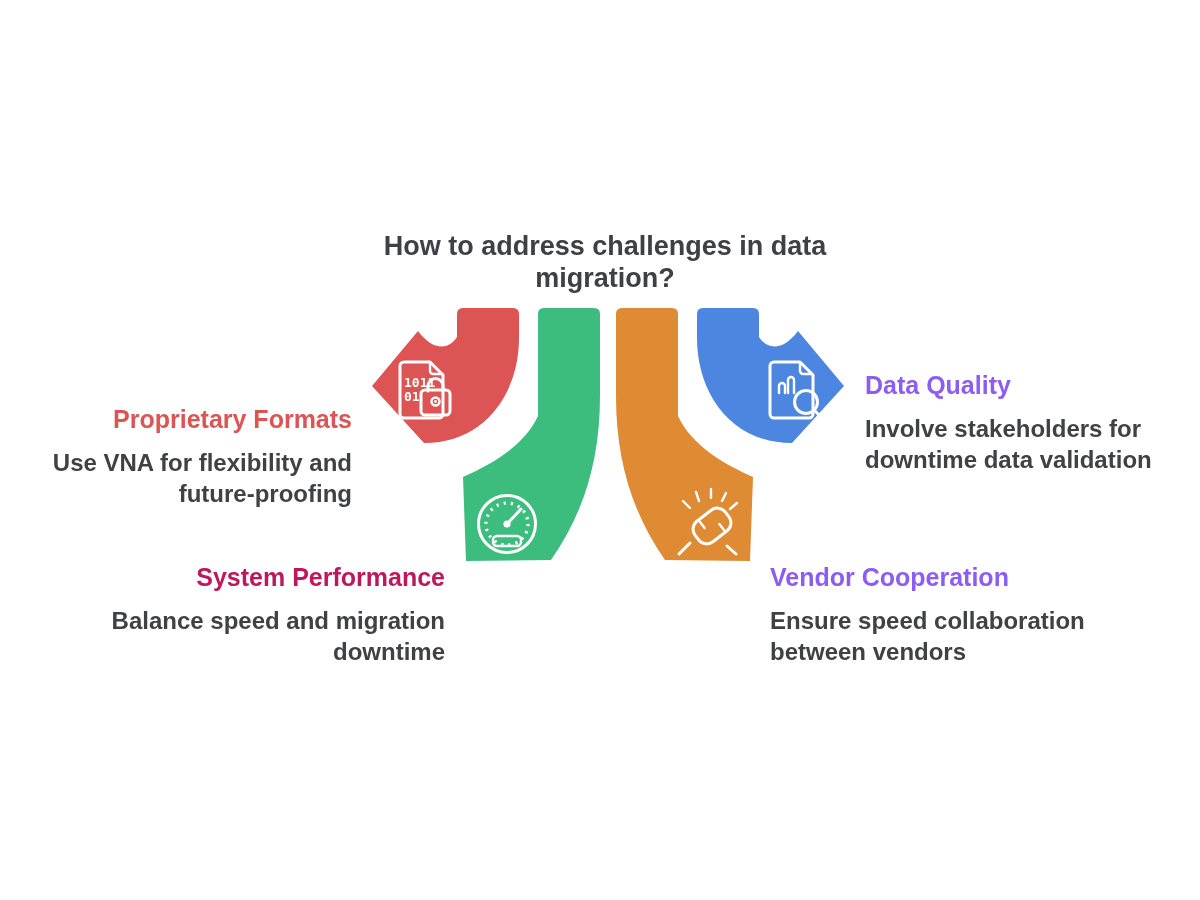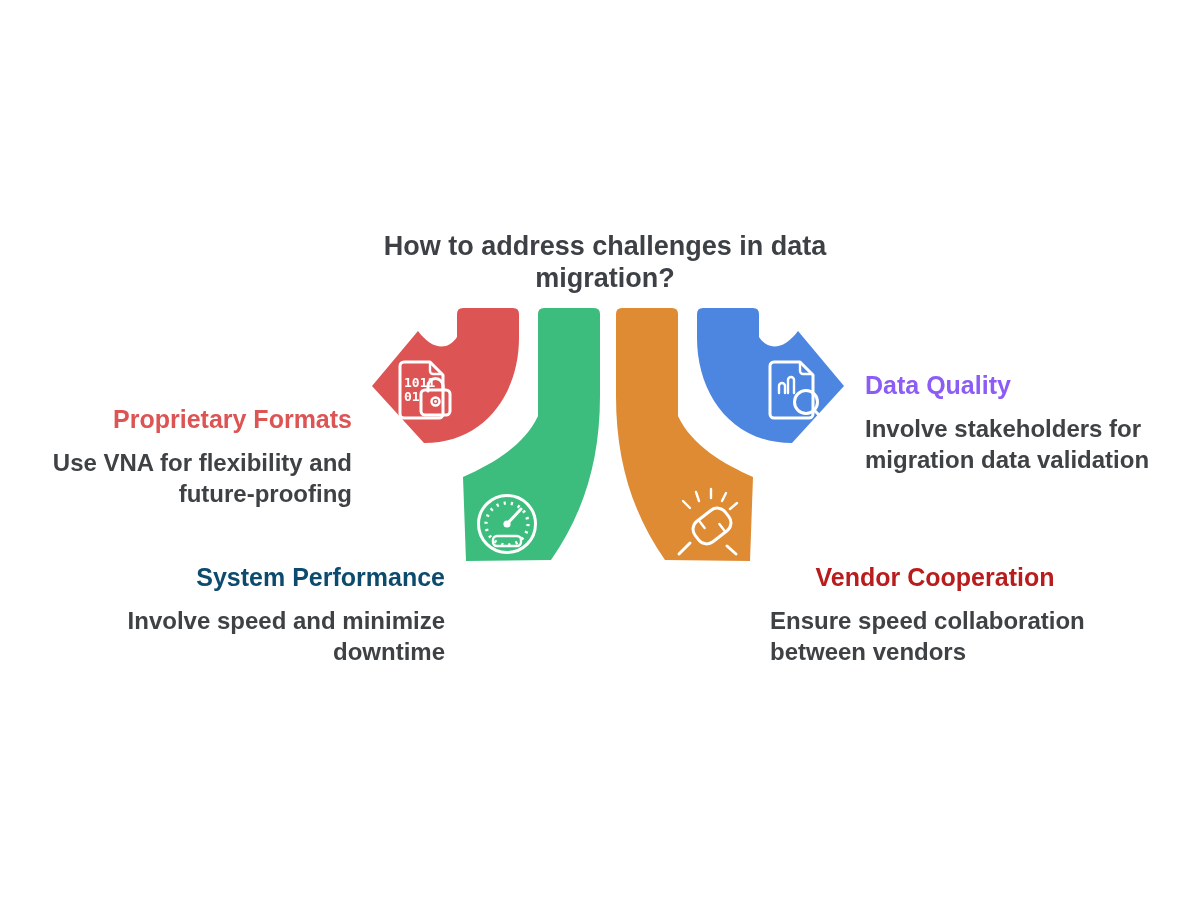--- a/index.html
+++ b/index.html
@@ -102,26 +102,26 @@
 
   <div class="title">How to address challenges in data migration?</div>
 
   <div class="item-block b1 align-right">
     <div class="heading" style="color: rgb(220, 84, 84);">Proprietary Formats</div>
     <div class="desc">Use VNA for flexibility and future-proofing</div>
   </div>
 
   <div class="item-block b2 align-left">
     <div class="heading" style="color: #8b5cf6;">Data Quality</div>
-    <div class="desc">Involve stakeholders for migration data validation</div>
+    <div class="desc">Involve stakeholders for downtime data validation</div>
   </div>
 
   <div class="item-block b3 align-right">
-    <div class="heading" style="color: #0c4a6e;">System Performance</div>
-    <div class="desc">Involve speed and minimize downtime</div>
+    <div class="heading" style="color: #be185d;">System Performance</div>
+    <div class="desc">Balance speed and migration downtime</div>
   </div>
 
   <div class="item-block b4 align-left">
-    <div class="heading" style="color: #b91c1c; text-align: center;">Vendor Cooperation</div>
+    <div class="heading" style="color: #8b5cf6;">Vendor Cooperation</div>
     <div class="desc">Ensure speed collaboration between vendors</div>
   </div>
 
 </div>
 
 </body></html>

